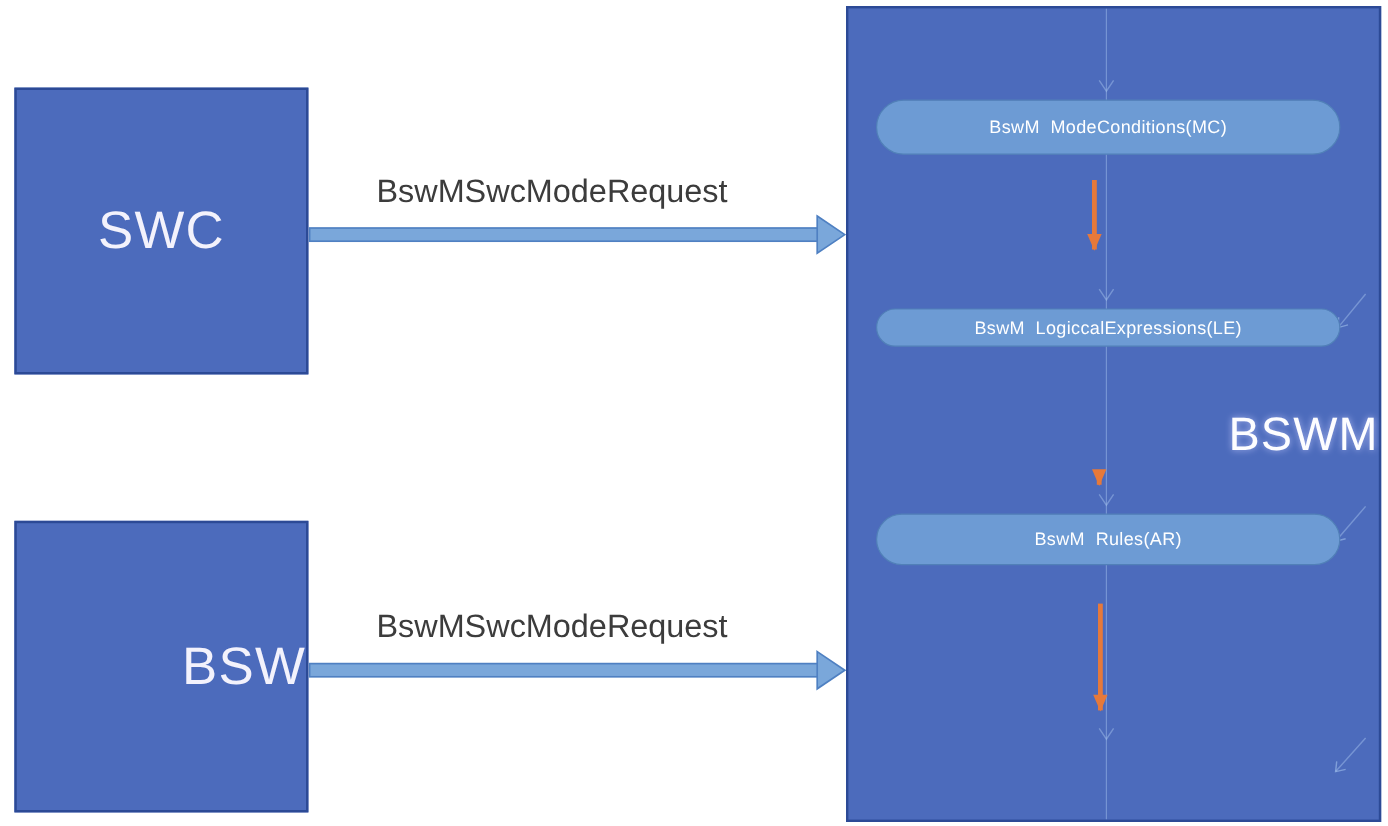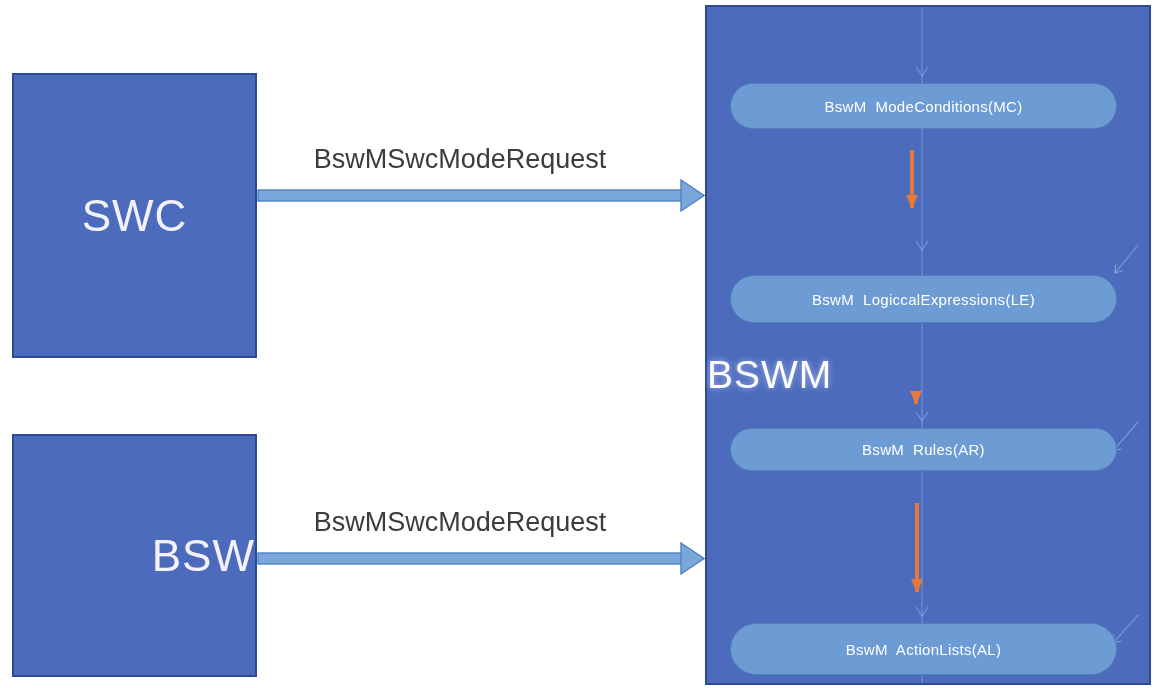--- a/index.html
+++ b/index.html
@@ -14,21 +14,21 @@
   *{margin:0;padding:0;box-sizing:border-box;}
   body{background:#ffffff;font-family:"Liberation Sans",sans-serif;}
   .canvas{position:relative;width:1157px;height:688px;background:#ffffff;overflow:hidden;}
 
   .box{
     position:absolute;left:12px;width:245px;
     background:var(--box-fill);border:2px solid var(--box-border);
     display:flex;align-items:center;justify-content:center;
     color:var(--box-text);font-size:44px;letter-spacing:1px;font-weight:400;
   }
-  .box-swc{top:73px;height:285px;}
+  .box-swc{top:73px;height:239px;}
   .box-bsw{top:434px;height:243px;justify-content:flex-end;}
 
   .h-arrow{position:absolute;left:257px;width:448px;height:36px;}
   .h-arrow-1{top:178px;}
   .h-arrow-2{top:541px;}
 
   .h-label{
     position:absolute;left:240px;width:440px;text-align:center;
     color:var(--label-text);font-size:27px;font-weight:400;
   }
@@ -42,26 +42,26 @@
   .panel-svg{position:absolute;inset:0;width:442px;height:676px;pointer-events:none;}
 
   .pill{
     position:absolute;left:23px;width:387px;
     background:var(--pill-fill);border:1px solid var(--pill-border);
     border-radius:27px;
     display:flex;align-items:center;justify-content:center;
     color:var(--pill-text);font-size:15px;letter-spacing:.3px;white-space:pre;
   }
   .pill-1{top:76px;height:46px;}
-  .pill-2{top:268px;height:48px;}
+  .pill-2{top:250px;height:32px;}
   .pill-3{top:421px;height:43px;}
   .pill-4{top:616px;height:52px;}
 
   .panel-title{
-    position:absolute;left:0;right:0;top:346px;text-align:left;
+    position:absolute;left:0;right:0;top:334px;text-align:right;
     color:#fdfdff;font-size:39px;font-weight:300;letter-spacing:1px;
     text-shadow:0 0 6px rgba(200,205,255,.75);
   }
 </style>
 </head>
 <body>
 
 <div class="canvas">
 
   <div class="box box-swc">
@@ -115,18 +115,15 @@
     </div>
     <div class="pill pill-2">
       <span>BswM  LogiccalExpressions(LE)</span>
     </div>
 
     <div class="panel-title">BSWM</div>
 
     <div class="pill pill-3">
       <span>BswM  Rules(AR)</span>
     </div>
-    <div class="pill pill-4">
-      <span>BswM  ActionLists(AL)</span>
-    </div>
   </div>
 
 </div>
 
 </body></html>

